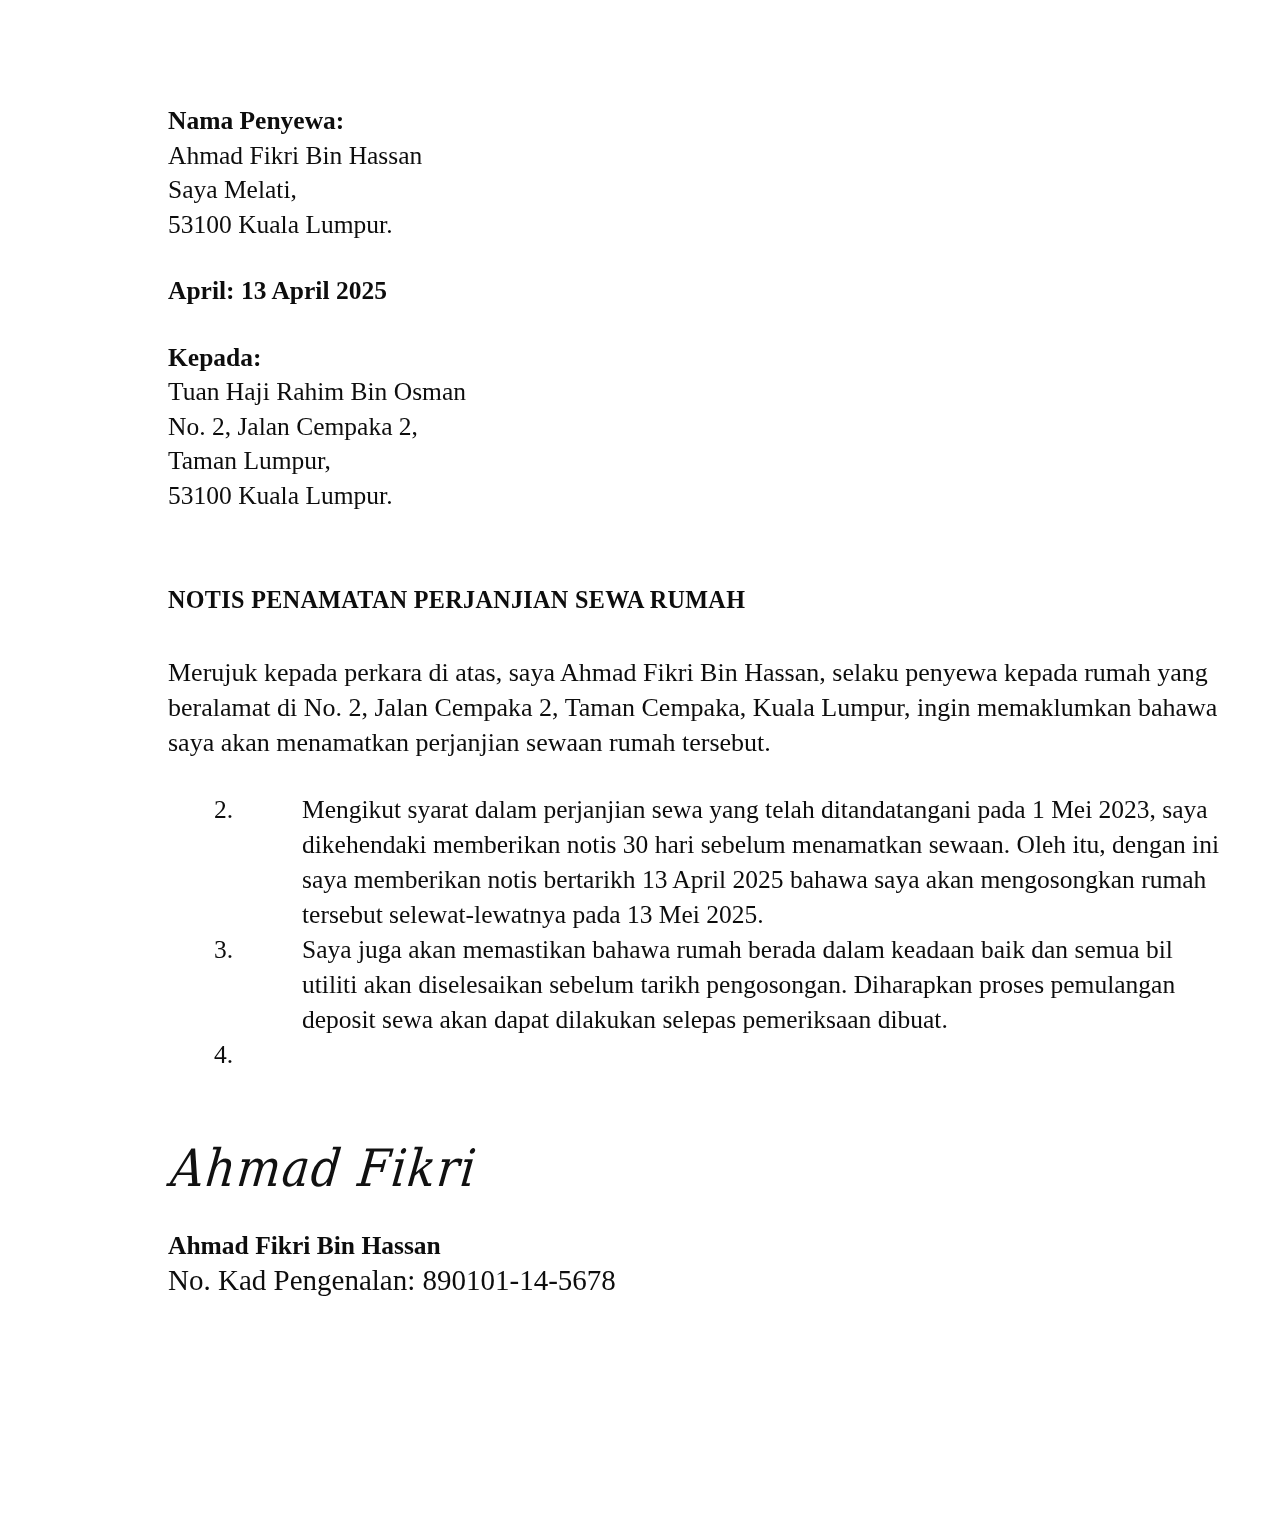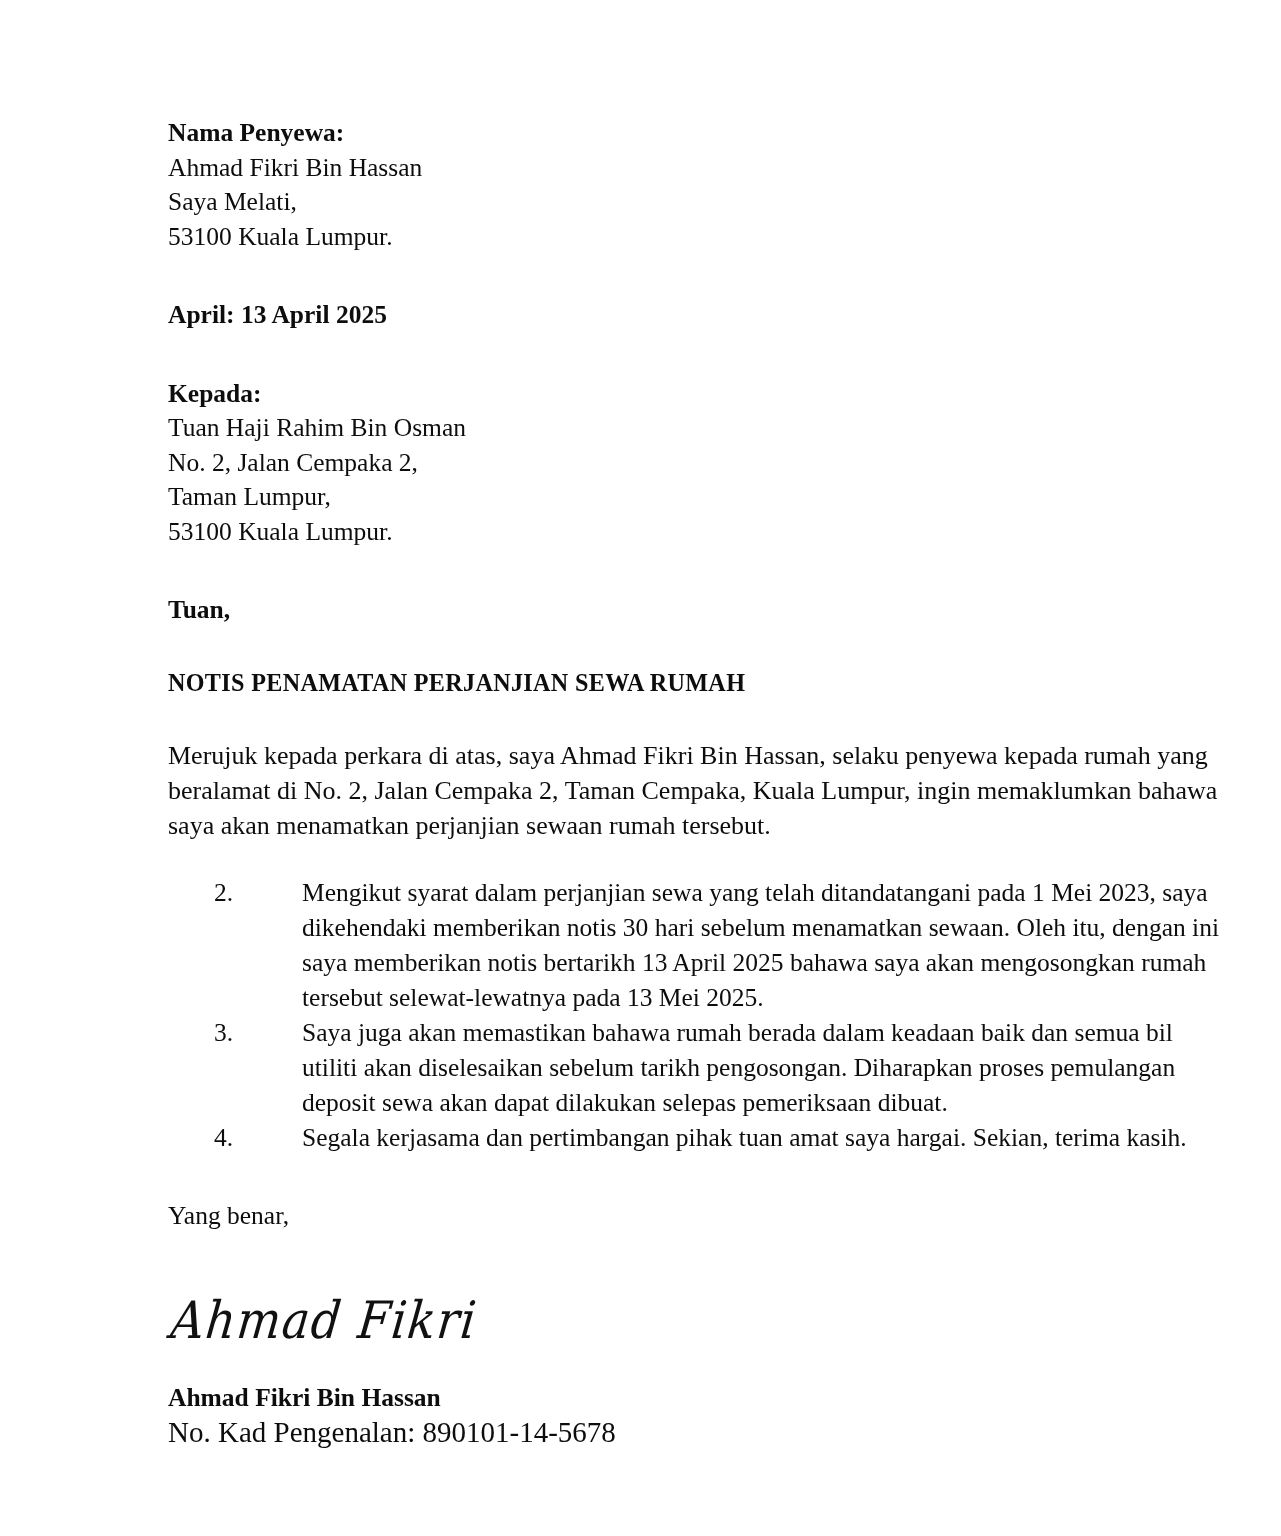--- a/index.html
+++ b/index.html
@@ -34,21 +34,20 @@
     white-space: pre-wrap;
   }
   .gap-md { height: 32px; }
   .gap-lg { height: 38px; }
   .gap-xl { height: 44px; }
 
   .label-line {
     font-size: 25.5px;
     line-height: 34.5px;
     font-weight: bold;
-    margin-top: 12px;
   }
   .label-line .value {
     font-weight: bold;
   }
 
   
   .subject {
     font-size: 25px;
     line-height: 34px;
     font-weight: bold;
@@ -135,21 +134,20 @@
   <div class="block body-text">
     <div class="label-line">Kepada:</div>
     <div class="line">Tuan Haji Rahim Bin Osman</div>
     <div class="line">No. 2, Jalan Cempaka 2,</div>
     <div class="line">Taman Lumpur,</div>
     <div class="line">53100 Kuala Lumpur.</div>
   </div>
 
   <div class="gap-md"></div>
 
-  <div class="label-line">Tuan,</div>
 
   <div class="gap-lg"></div>
 
   <div class="subject">NOTIS PENAMATAN PERJANJIAN SEWA RUMAH</div>
 
   <div class="gap-lg"></div>
 
   <div class="para">Merujuk kepada perkara di atas, saya Ahmad Fikri Bin Hassan, selaku penyewa kepada rumah yang beralamat di No. 2, Jalan Cempaka 2, Taman Cempaka, Kuala Lumpur, ingin memaklumkan bahawa saya akan menamatkan perjanjian sewaan rumah tersebut.</div>
 
   <div class="gap-md"></div>
@@ -158,27 +156,25 @@
     <li>
       <span class="marker">2.</span>
       <span>Mengikut syarat dalam perjanjian sewa yang telah ditandatangani pada 1 Mei 2023, saya dikehendaki memberikan notis 30 hari sebelum menamatkan sewaan. Oleh itu, dengan ini saya memberikan notis bertarikh 13 April 2025 bahawa saya akan mengosongkan rumah tersebut selewat-lewatnya pada 13 Mei 2025.</span>
     </li>
     <li>
       <span class="marker">3.</span>
       <span>Saya juga akan memastikan bahawa rumah berada dalam keadaan baik dan semua bil utiliti akan diselesaikan sebelum tarikh pengosongan. Diharapkan proses pemulangan deposit sewa akan dapat dilakukan selepas pemeriksaan dibuat.</span>
     </li>
     <li>
       <span class="marker">4.</span>
-      <span>Segala kerjasama dan pertimbangan pihak tuan amat saya hargai. Sekian, terima kasih.</span>
     </li>
   </ol>
 
   <div class="gap-xl"></div>
 
-  <div class="body-text">Yang benar,</div>
 
   <div style="height:62px"></div>
 
   <div class="signature">Ahmad Fikri</div>
 
   <div style="height:28px"></div>
 
   <div class="sig-name">Ahmad Fikri Bin Hassan</div>
   <div class="sig-ic">No. Kad Pengenalan: 890101-14-5678</div>
 

